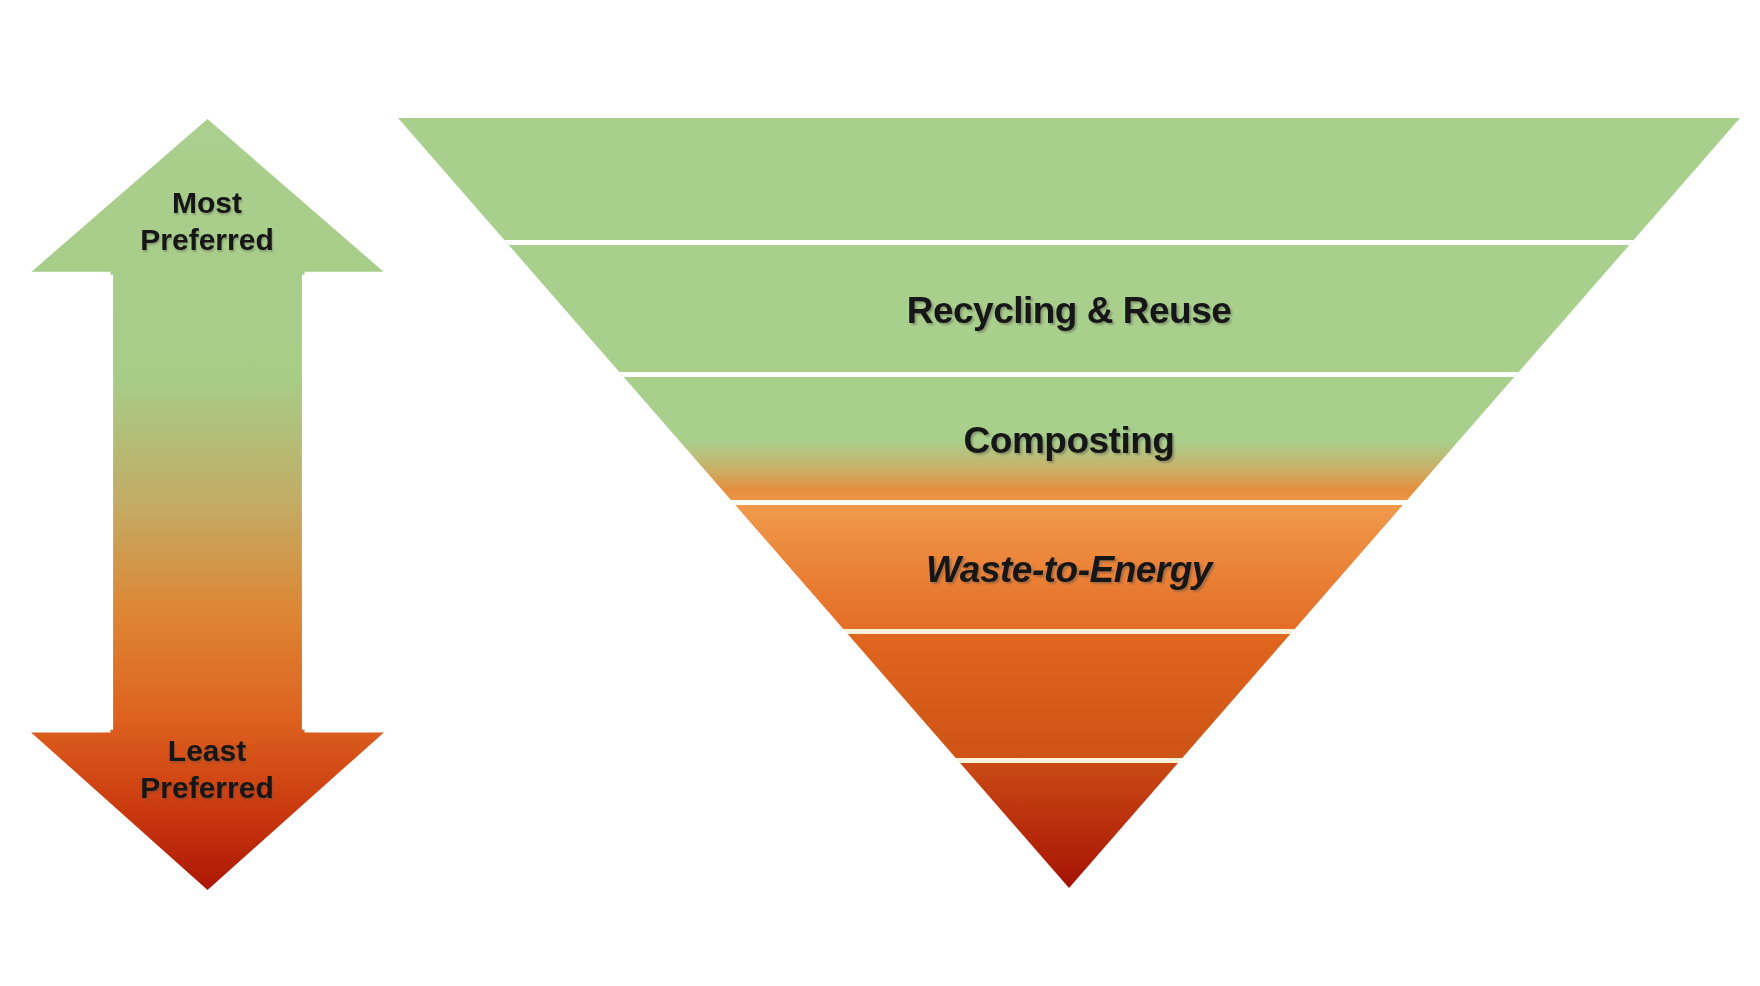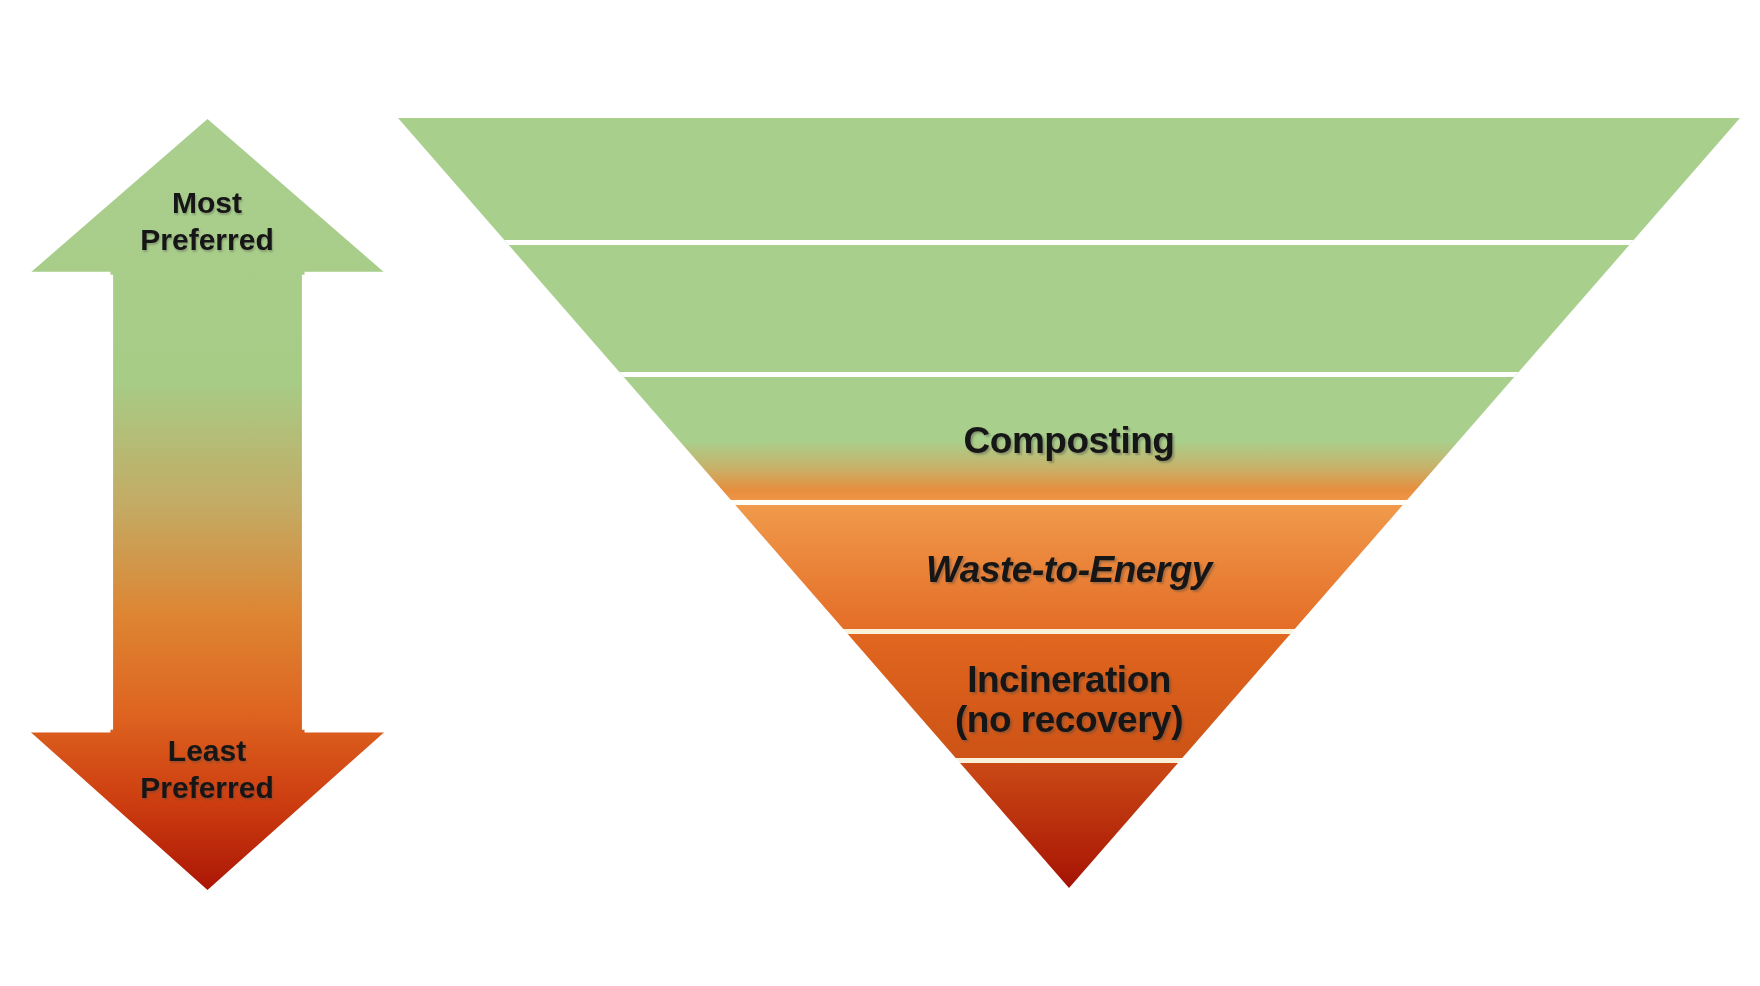--- a/index.html
+++ b/index.html
@@ -123,24 +123,21 @@
       <div class="band b1"></div>
       <div class="band b2"></div>
       <div class="band b3"></div>
       <div class="band b4"></div>
       <div class="band b5"></div>
       <div class="band b6"></div>
     </div>
   </div>
 
 
+  <div class="txt pyr-label" style="top: 311px;">Recycling &amp; Reuse</div>
 
   <div class="txt pyr-label" style="top: 441px;">Composting</div>
 
   <div class="txt pyr-label" style="top: 570px; font-style: italic;">Waste-to-Energy</div>
 
-  <div class="txt pyr-label" style="top: 700px;">
-    <div>Incineration</div>
-    <div>(no recovery)</div>
-  </div>
 
 
 </div>
 
 </body></html>

